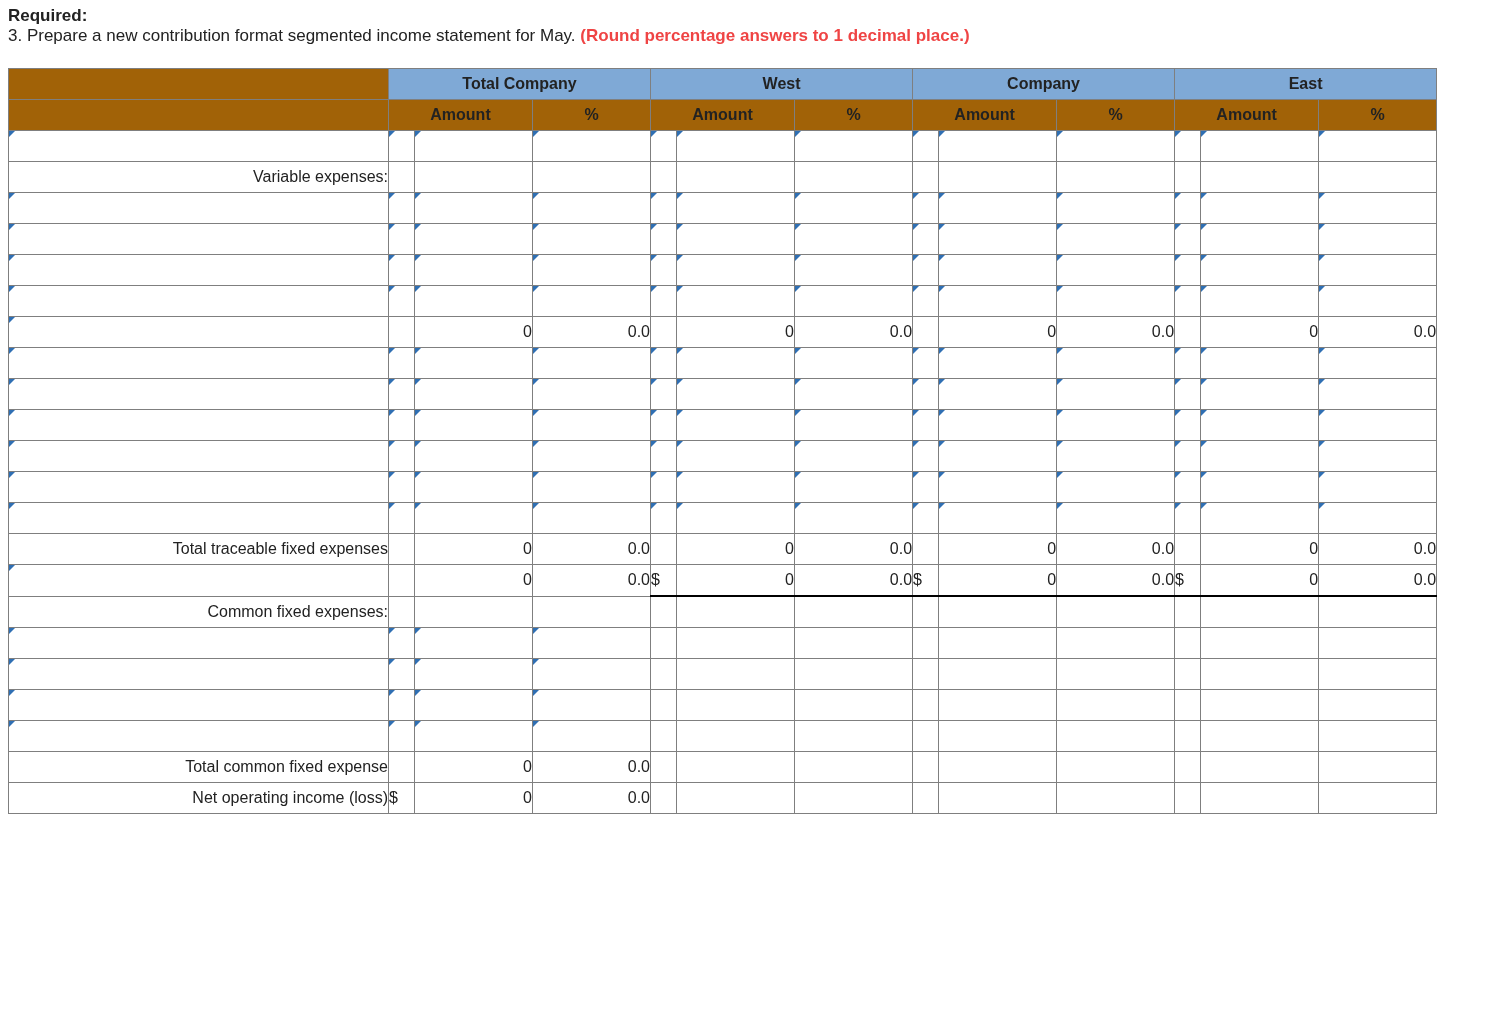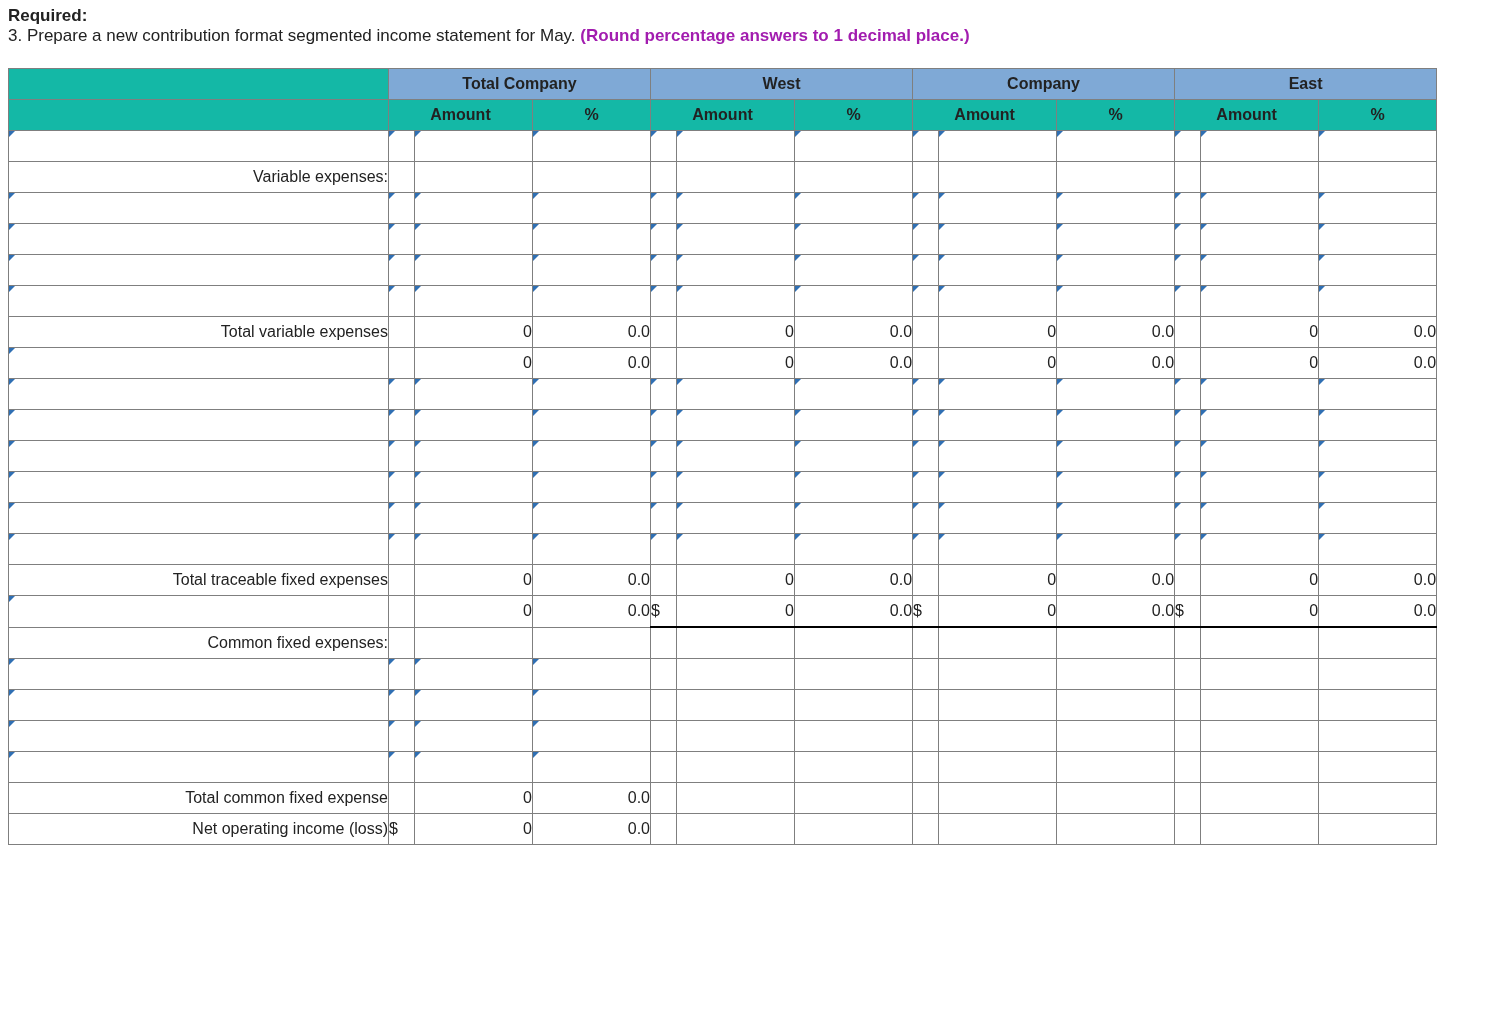--- a/index.html
+++ b/index.html
@@ -1,22 +1,22 @@
 <!DOCTYPE html>
 <html><head>
 <meta charset="utf-8">
 <style>
   html,body{margin:0;padding:0;font-family:Arial,Helvetica,sans-serif;font-size:17px;color:#222;background:#fff}
   .page{padding:6px 8px 20px 8px}
   .req-title{font-weight:700}
-  .red{color:#a21caf;font-weight:700}
+  .red{color:#ef4444;font-weight:700}
   table.sheet{border-collapse:collapse;margin-top:22px;width:1183px;table-layout:fixed}
   table.sheet td,table.sheet th{border:1px solid #7f7f7f;height:30px;padding:0;vertical-align:middle;font-size:16px}
   table.sheet th{font-weight:700;text-align:center;background:#7fa9d6}
-  table.sheet th.subh{background:#14b8a6}
+  table.sheet th.subh{background:#a16207}
   td.label{padding-left:6px;text-align:right}
   td.amt{text-align:right;padding-right:6px}
   td.pct{text-align:right;padding-right:6px}
   td.sym{text-align:left;padding-left:8px;width:24px}
   
   .editable{position:relative;background:#fff}
   .editable::before{
     content:"";
     position:absolute;left:0;top:0;
     border-top:6px solid #2f6fb3;
@@ -157,35 +157,20 @@
           <td class="editable amt"></td>
           <td class="editable pct"></td>
   <td class="editable sym"></td>
           <td class="editable amt"></td>
           <td class="editable pct"></td>
   <td class="editable sym"></td>
           <td class="editable amt"></td>
           <td class="editable pct"></td>
 </tr>
 
-<tr>
-  <td class="label">Total variable expenses</td>
-  <td class="sym"></td>
-          <td class="amt">0</td>
-          <td class="pct">0.0</td>
-  <td class="sym"></td>
-          <td class="amt">0</td>
-          <td class="pct">0.0</td>
-  <td class="sym"></td>
-          <td class="amt">0</td>
-          <td class="pct">0.0</td>
-  <td class="sym"></td>
-          <td class="amt">0</td>
-          <td class="pct">0.0</td>
-</tr>
 
 <tr>
   <td class="editable label"></td>
   <td class="sym"></td>
           <td class="amt">0</td>
           <td class="pct">0.0</td>
   <td class="sym"></td>
           <td class="amt">0</td>
           <td class="pct">0.0</td>
   <td class="sym"></td>

